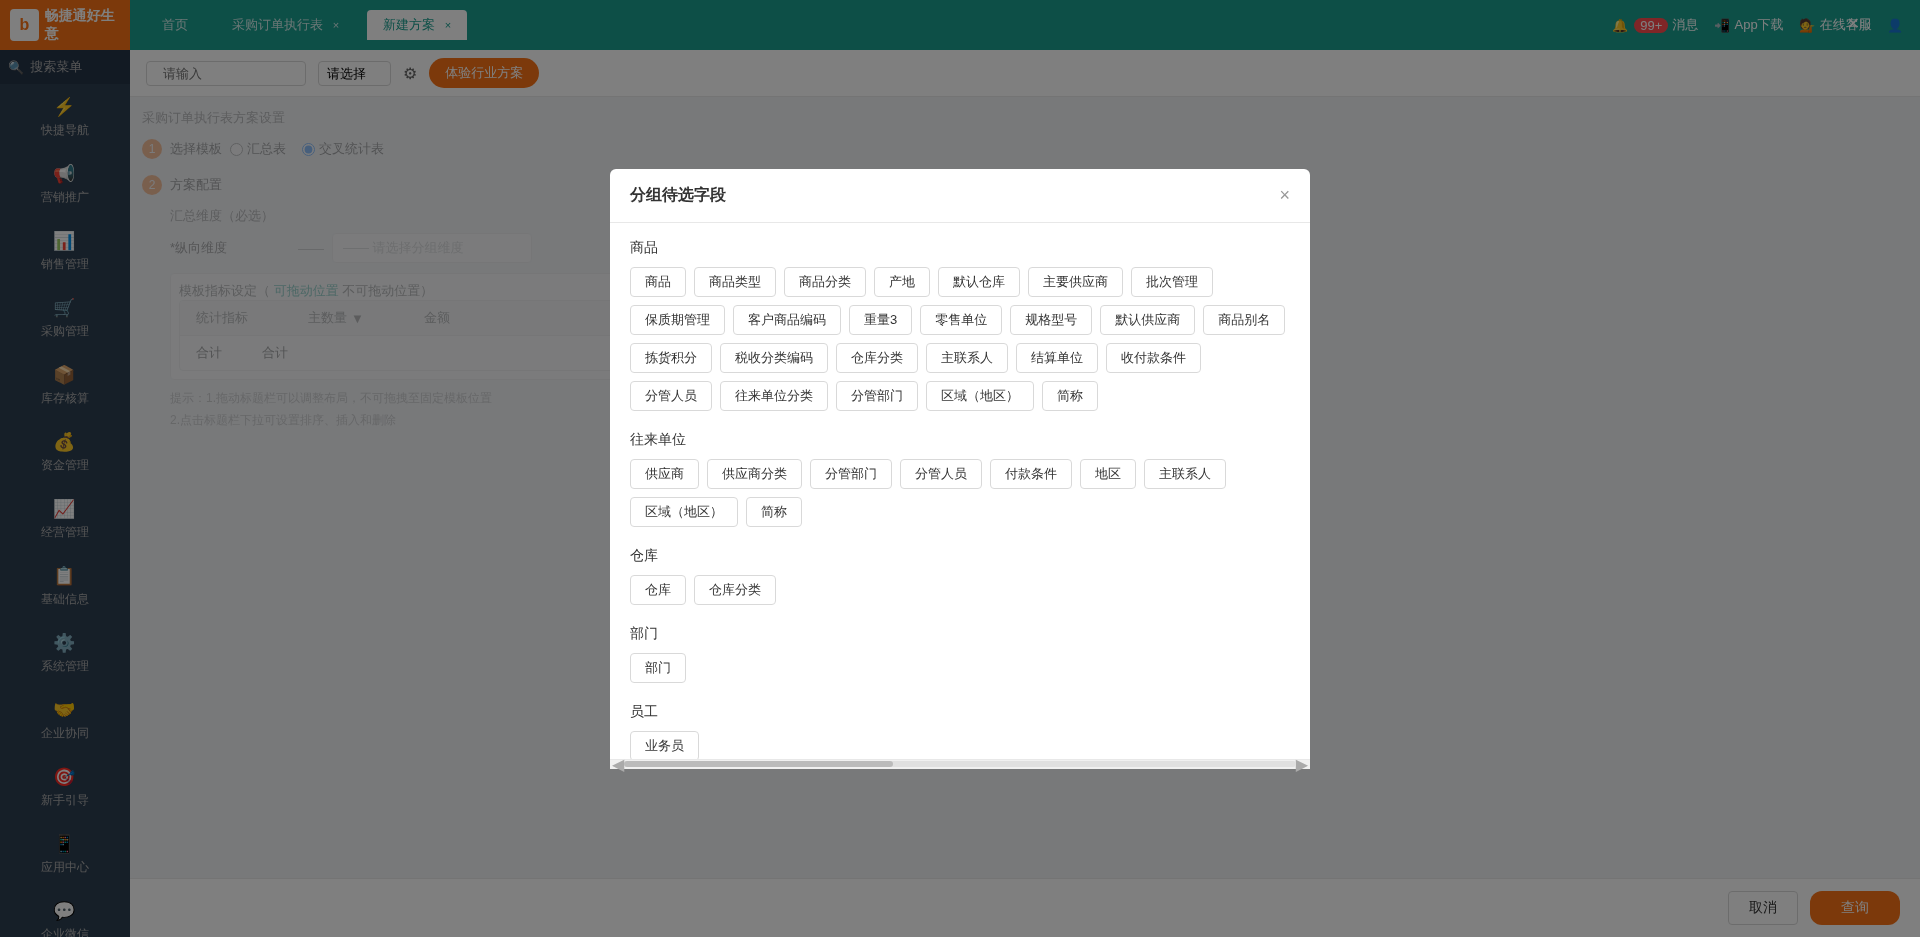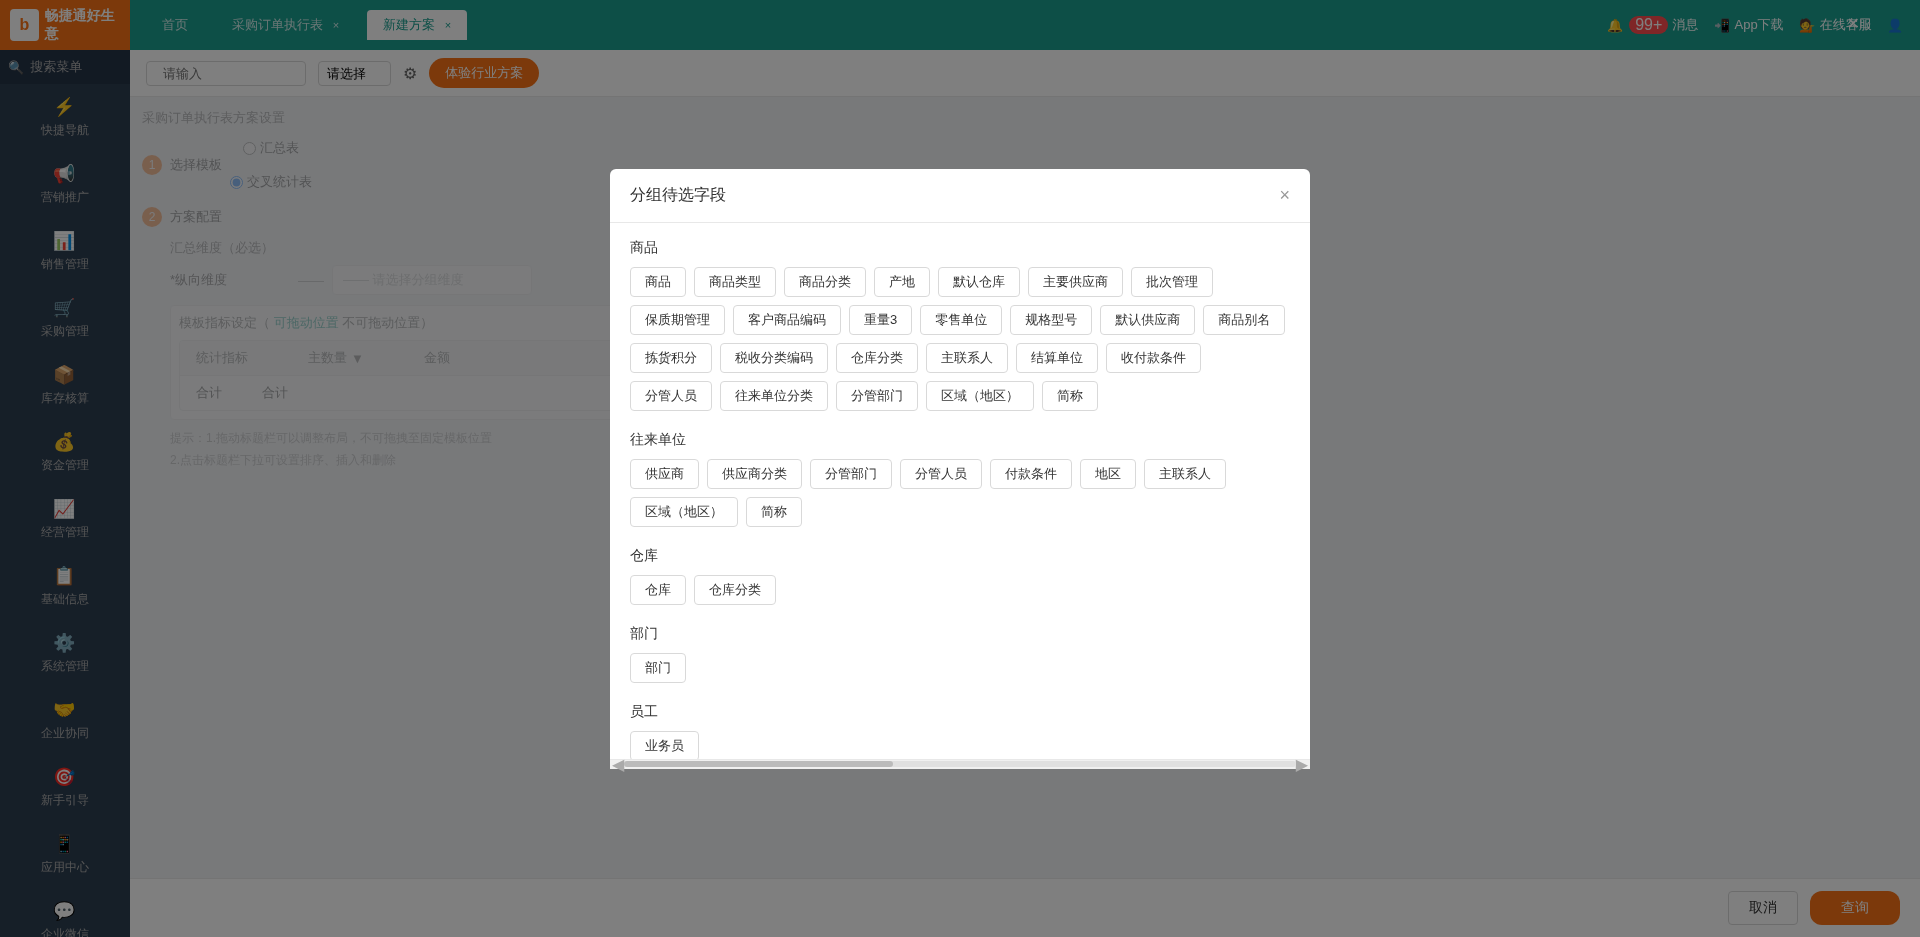--- a/index.html
+++ b/index.html
@@ -18,44 +18,44 @@
 
     
     .main-content { flex: 1; display: flex; flex-direction: column; background: #f0f2f5; }
 
     
     .topbar { height: 50px; background: #1a9e8f; display: flex; align-items: center; padding: 0 16px; gap: 12px; position: relative; }
     .topbar-tab { padding: 6px 16px; border-radius: 4px 4px 0 0; font-size: 13px; cursor: pointer; color: rgba(255,255,255,0.8); }
     .topbar-tab.active { background: white; color: #1a9e8f; }
     .topbar-tab .close-x { margin-left: 6px; font-size: 11px; }
     .topbar-right { margin-left: auto; display: flex; align-items: center; gap: 16px; color: white; font-size: 13px; }
-    .topbar-badge { background: #ff4d4f; color: white; border-radius: 10px; padding: 0 6px; font-size: 16px; position: absolute; top: 8px; margin-left: -2px; }
+    .topbar-badge { background: #ff4d4f; color: white; border-radius: 10px; padding: 0 6px; font-size: 13px; position: absolute; top: 8px; margin-left: -2px; }
     .topbar-right-item { display: flex; align-items: center; gap: 4px; cursor: pointer; }
     .mini-close { position: absolute; right: 60px; top: 14px; color: white; cursor: pointer; font-size: 16px; }
     .mini-expand { position: absolute; right: 36px; top: 14px; color: white; cursor: pointer; font-size: 16px; }
 
     
     .subheader { background: white; padding: 8px 16px; border-bottom: 1px solid #e8e8e8; display: flex; align-items: center; gap: 12px; }
     .subheader-input { border: 1px solid #d9d9d9; border-radius: 4px; padding: 4px 16px; font-size: 13px; width: 160px; }
     .subheader-select { border: 1px solid #d9d9d9; border-radius: 4px; padding: 4px 24px 4px 8px; font-size: 13px; appearance: none; background: white; cursor: pointer; }
     .subheader-gear { color: #666; cursor: pointer; font-size: 16px; }
     .subheader-btn { background: #f97316; color: white; border: none; padding: 6px 16px; border-radius: 15px; cursor: pointer; font-size: 13px; }
     .breadcrumb { font-size: 13px; color: #666; margin-bottom: 12px; }
     .section-title { display: flex; align-items: center; gap: 8px; margin-bottom: 12px; }
     .section-num { background: #f97316; color: white; width: 20px; height: 20px; border-radius: 50%; display: flex; align-items: center; justify-content: center; font-size: 12px; }
-    .radio-group { display: flex; align-items: center; gap: 16px; flex-direction: column; }
+    .radio-group { display: flex; align-items: center; gap: 16px; }
     .radio-label { display: flex; align-items: center; gap: 4px; cursor: pointer; }
 
     
     .overlay { position: fixed; top: 0; left: 0; width: 1920px; height: 937px; background: rgba(0,0,0,0.5); display: flex; align-items: center; justify-content: center; z-index: 1000; }
 
     
     .modal { background: white; border-radius: 6px; width: 700px; max-height: 600px; display: flex; flex-direction: column; }
     .modal-header { padding: 16px 20px; border-bottom: 1px solid #e8e8e8; display: flex; align-items: center; justify-content: space-between; flex-shrink: 0; }
-    .modal-title { font-size: 16px; font-weight: 400; color: #333; }
+    .modal-title { font-size: 16px; font-weight: 700; color: #333; }
     .modal-close { cursor: pointer; color: #999; font-size: 18px; }
     .modal-body { flex: 1; overflow-y: auto; padding: 16px 20px; }
 
     
     .field-group { margin-bottom: 20px; }
     .field-group-title { font-size: 14px; font-weight: 500; color: #333; margin-bottom: 10px; }
     .field-tags { display: flex; flex-wrap: wrap; gap: 8px; }
     .field-tag { border: 1px solid #d9d9d9; border-radius: 4px; padding: 5px 14px; font-size: 13px; color: #333; cursor: pointer; background: white; }
 
     
@@ -227,21 +227,21 @@
         </div>
         <div style="margin-left:28px;">
           <div style="font-size:13px; color:#666; margin-bottom:8px;">汇总维度（必选）</div>
           <div class="form-row">
             <span class="form-label" style="color:#404040;">*纵向维度</span>
             <span class="form-line">——</span>
             <span class="select-placeholder">——  请选择分组维度</span>
           </div>
         </div>
         <div style="margin-left:28px; margin-top:8px; background:white; border:1px solid #e8e8e8; border-radius:4px; padding:8px; width:500px;">
-          <div style="font-size:13px; color:#666; margin-bottom:8px;">
+          <div style="font-size:13px; color:#666; margin-bottom:0;">
             <span>模板指标设定（</span>
             <span style="color:#1a9e8f;">可拖动位置</span>
             <span>不可拖动位置）</span>
           </div>
           <div class="table-area">
             <div class="table-header">
               <span>统计指标</span>
               <div style="display:flex; align-items:center; gap:4px;">
                 <span>主数量</span>
                 <span>▼</span>

